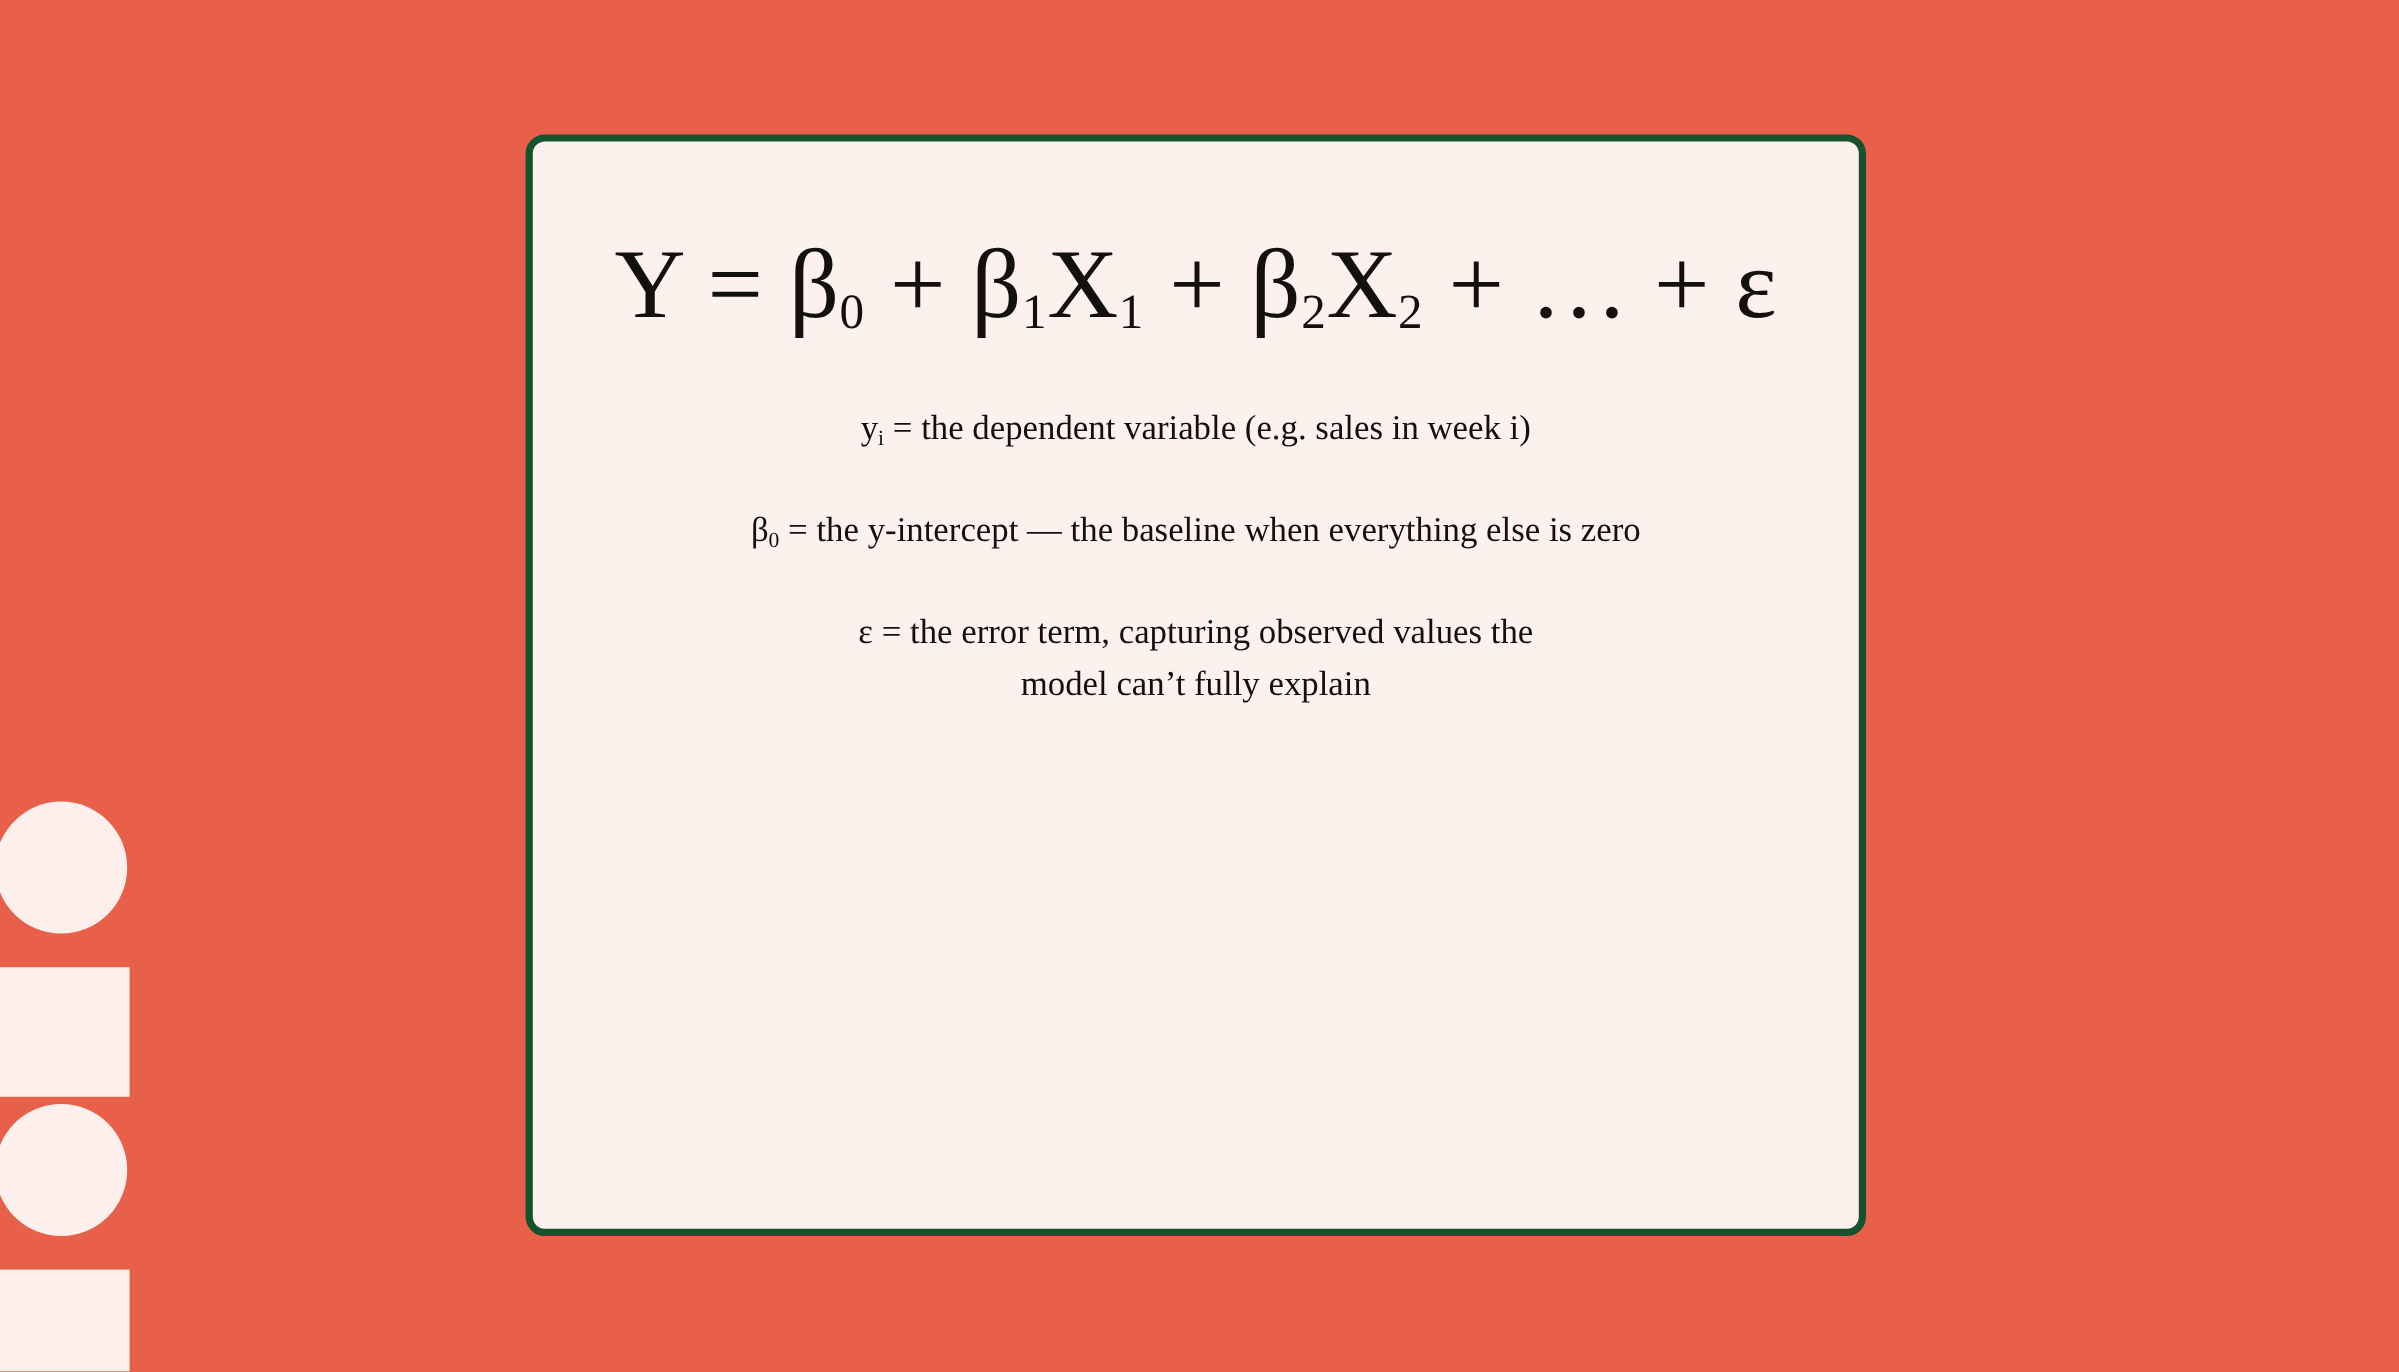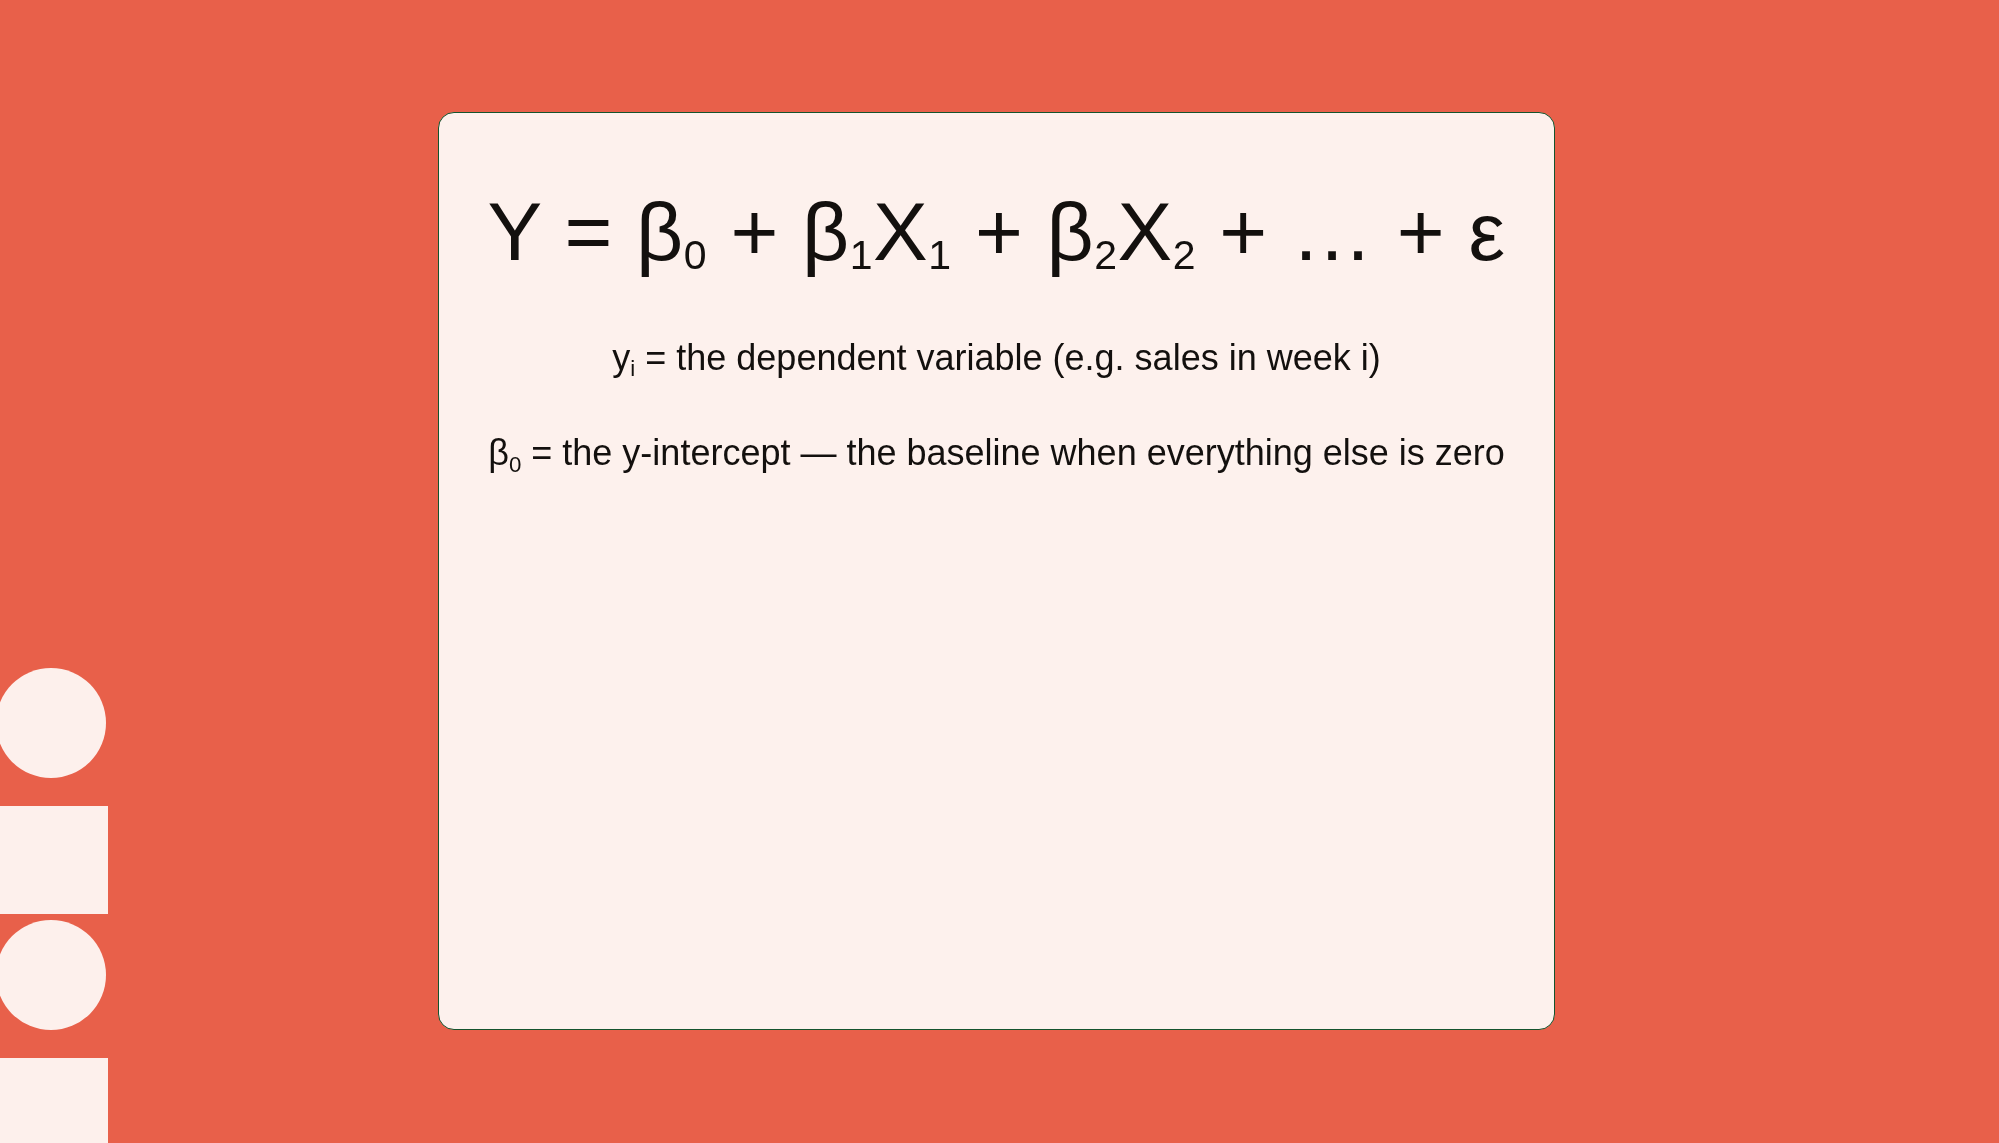--- a/index.html
+++ b/index.html
@@ -48,26 +48,27 @@
     left: 0;
   }
 
   .card {
     position: absolute;
     left: 438px;
     top: 112px;
     width: 1117px;
     height: 918px;
     background: #fdf1ed;
-    border: 1px solid #14532d;
+    border: 6px solid #14532d;
     border-radius: 16px;
     box-sizing: border-box;
     display: flex;
     flex-direction: column;
     align-items: center;
+    font-family: Liberation Serif, serif;
   }
 
   .formula {
     margin-top: 78px;
     font-size: 82px;
     line-height: 1;
     color: #13100e;
     letter-spacing: 0.5px;
     white-space: nowrap;
   }
@@ -76,21 +77,21 @@
     vertical-align: baseline;
     position: relative;
     top: 0.22em;
   }
 
   .legend {
     margin-top: 58px;
     width: 100%;
     text-align: center;
     color: #13100e;
-    font-size: 36px;
+    font-size: 29px;
     line-height: 1.48;
   }
   .legend .block {
     margin-bottom: 42px;
   }
   .legend .block:last-child {
     margin-bottom: 0;
   }
   .legend sub {
     font-size: 0.62em;
@@ -127,15 +128,19 @@
     </div>
 
     <div class="block">
     </div>
 
     <div class="block">
       <div class="nowrap"><span>β</span><sub>0</sub><span> = the y-intercept — the baseline when everything else is zero</span></div>
     </div>
 
 
+    <div class="block">
+      <div class="nowrap"><span>ε</span><span> = the error term, capturing observed values the</span></div>
+      <div class="nowrap">model can’t fully explain</div>
+    </div>
 
   </div>
 </div>
 
 </body></html>

